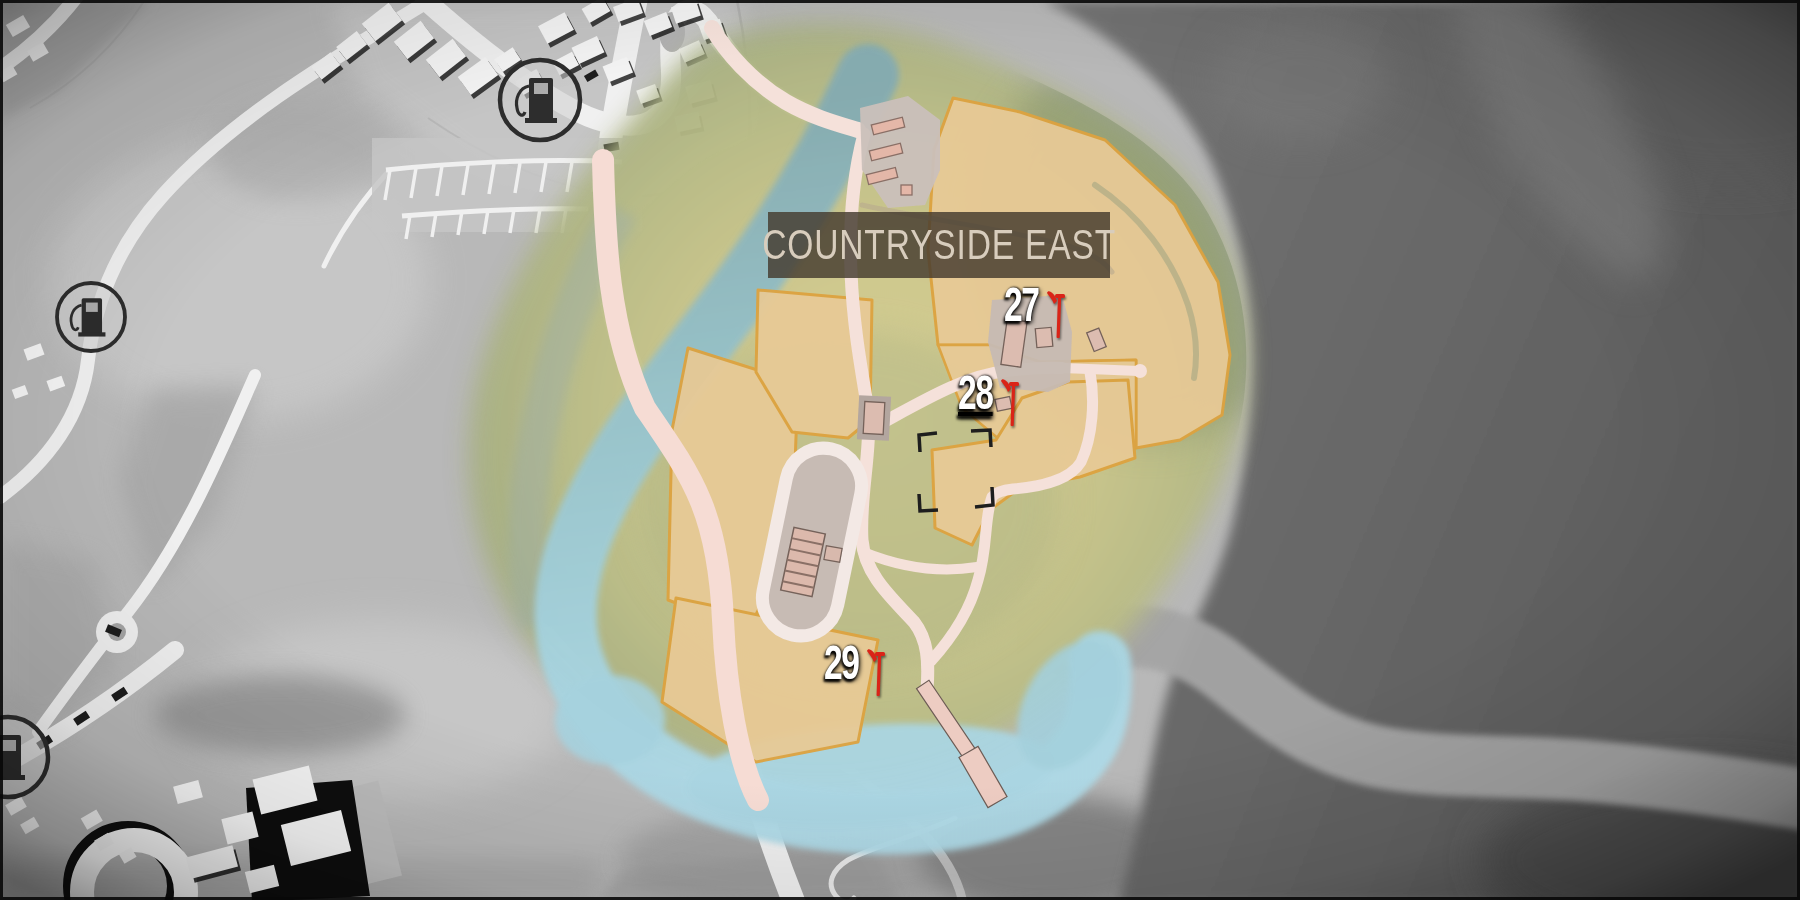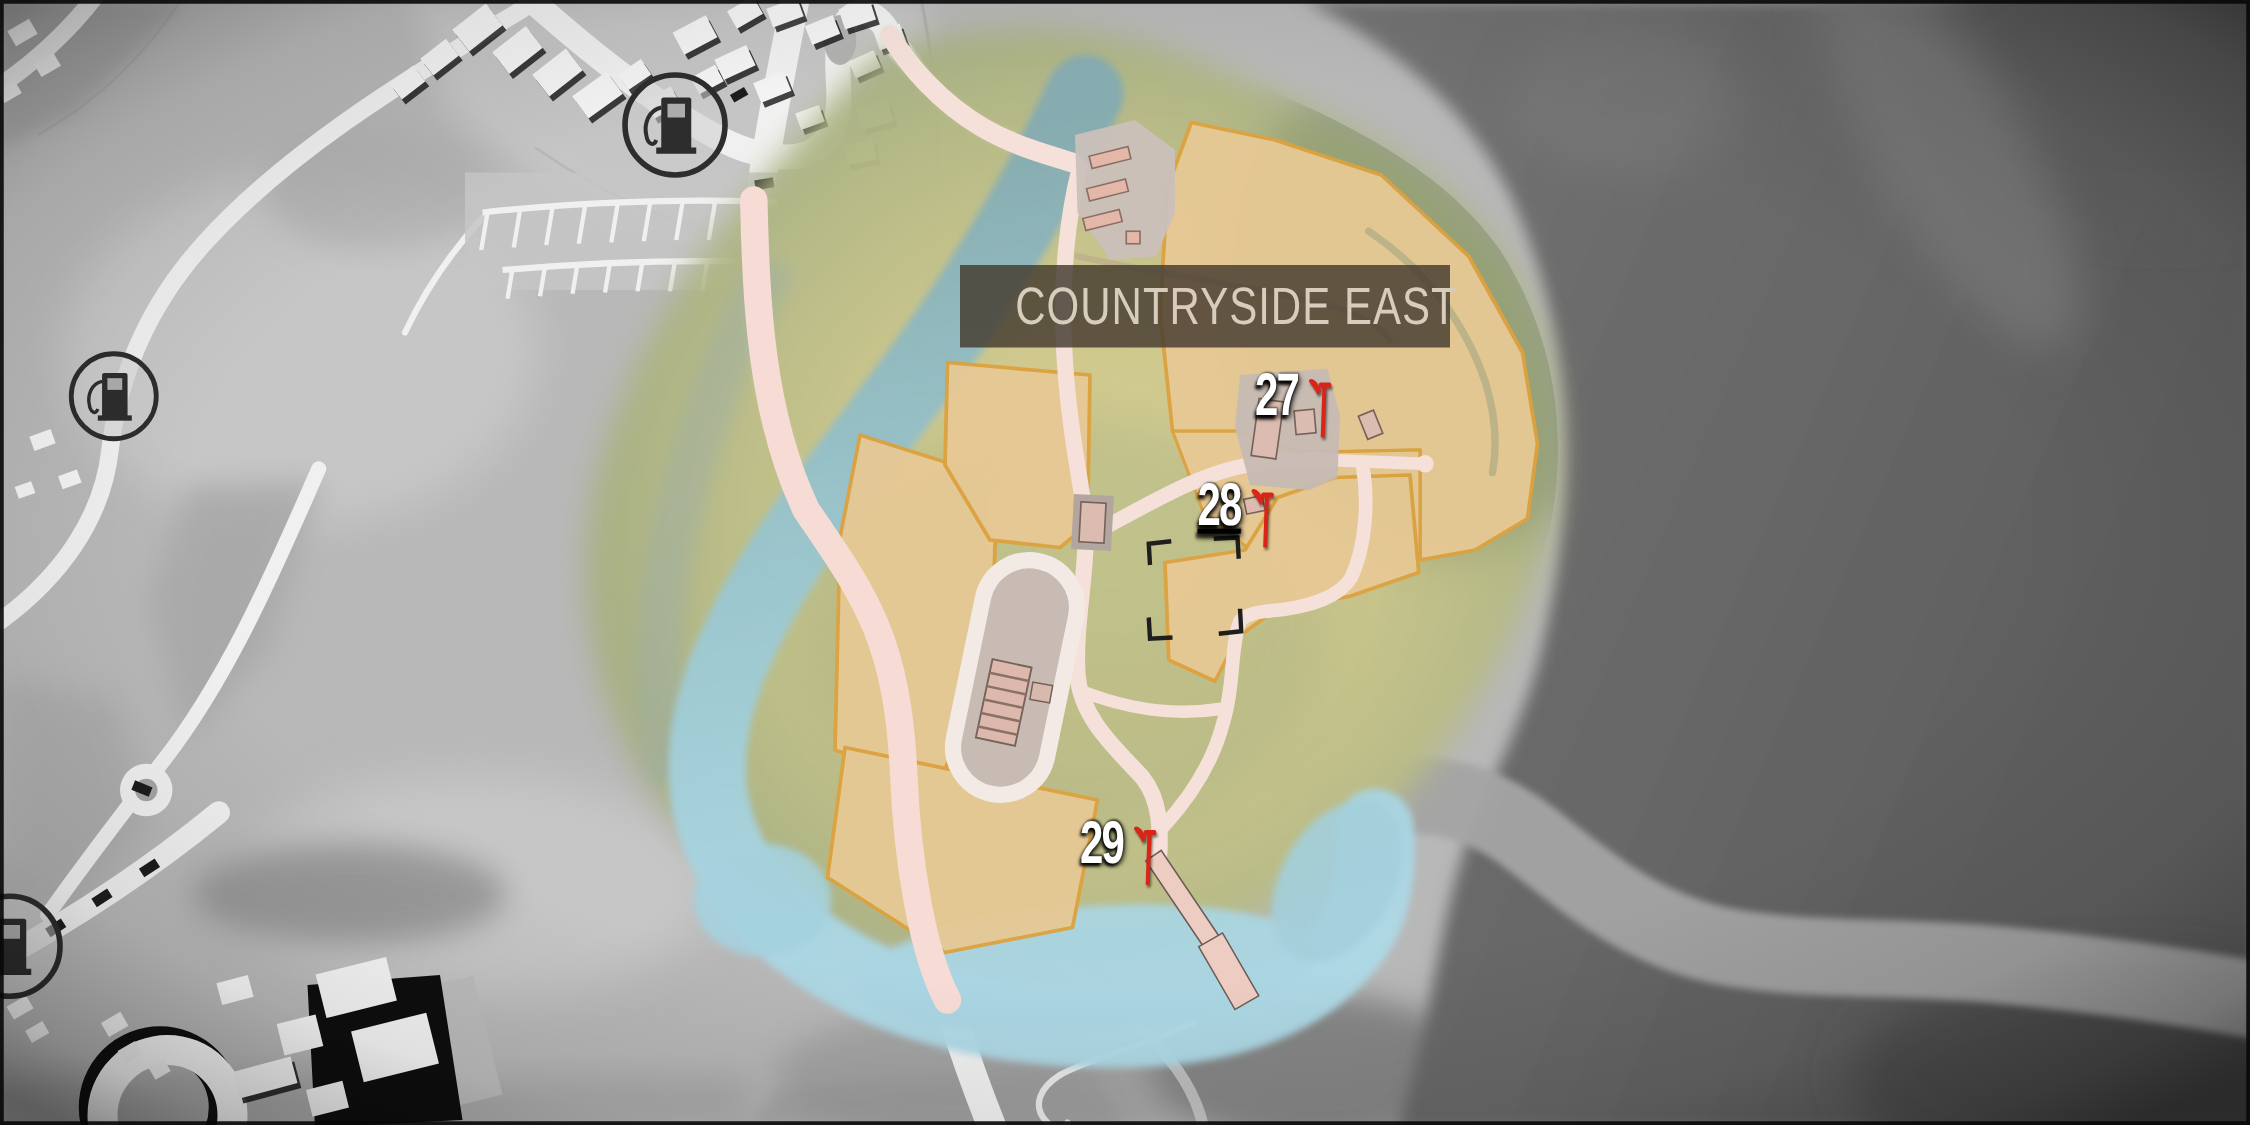--- a/index.html
+++ b/index.html
@@ -1,30 +1,30 @@
 <!DOCTYPE html>
 <html><head>
 <meta charset="utf-8">
 <style>
   html,body{margin:0;padding:0;background:#151515;}
   #stage{position:relative;width:1800px;height:900px;overflow:hidden;background:#b8b8b8;
          font-family:"Liberation Sans",sans-serif;}
   #map-svg{position:absolute;left:0;top:0;}
-  .banner{position:absolute;left:768px;top:212px;width:392px;height:66px;
-          background:rgba(68,58,46,.82);display:flex;align-items:center;}
+  .banner{position:absolute;left:768px;top:212px;width:342px;height:66px;
+          background:rgba(68,58,46,.82);display:flex;align-items:center;justify-content:center;}
   .banner span{color:#d8cdbd;font-size:42px;letter-spacing:1px;white-space:nowrap;
           transform:scaleX(.8);transform-origin:center;font-weight:400;}
-  .marker{position:absolute;display:flex;align-items:flex-start;margin-top:12px;}
+  .marker{position:absolute;display:flex;align-items:flex-start;}
   .marker .mnum{color:#ffffff;font-size:48px;font-weight:700;line-height:.78;
           transform:scaleX(.7);transform-origin:left top;letter-spacing:-2px;
           text-shadow:-2px 3px 3px rgba(0,0,0,.95),1px -1px 2px rgba(0,0,0,.6),2px 2px 5px rgba(0,0,0,.8);}
   .marker svg{margin-left:-6px;margin-top:2px;filter:drop-shadow(1px 2px 1px rgba(0,0,0,.5));}
   #m27{left:1004px;top:286px;}
   #m28{left:958px;top:374px;text-decoration:underline;}
-  #m29{left:864px;top:644px;}
+  #m29{left:824px;top:644px;}
   #frame{position:absolute;inset:0;border:3px solid rgba(8,8,8,.9);pointer-events:none;}
 </style>
 </head>
 <body>
 
 <div id="stage">
 <svg id="map-svg" width="1800" height="900" viewBox="0 0 1800 900">
   <defs>
     <radialGradient id="zoneGrad" gradientUnits="userSpaceOnUse" cx="880" cy="420" r="430">
       <stop offset="0" stop-color="#d8d092"></stop>

